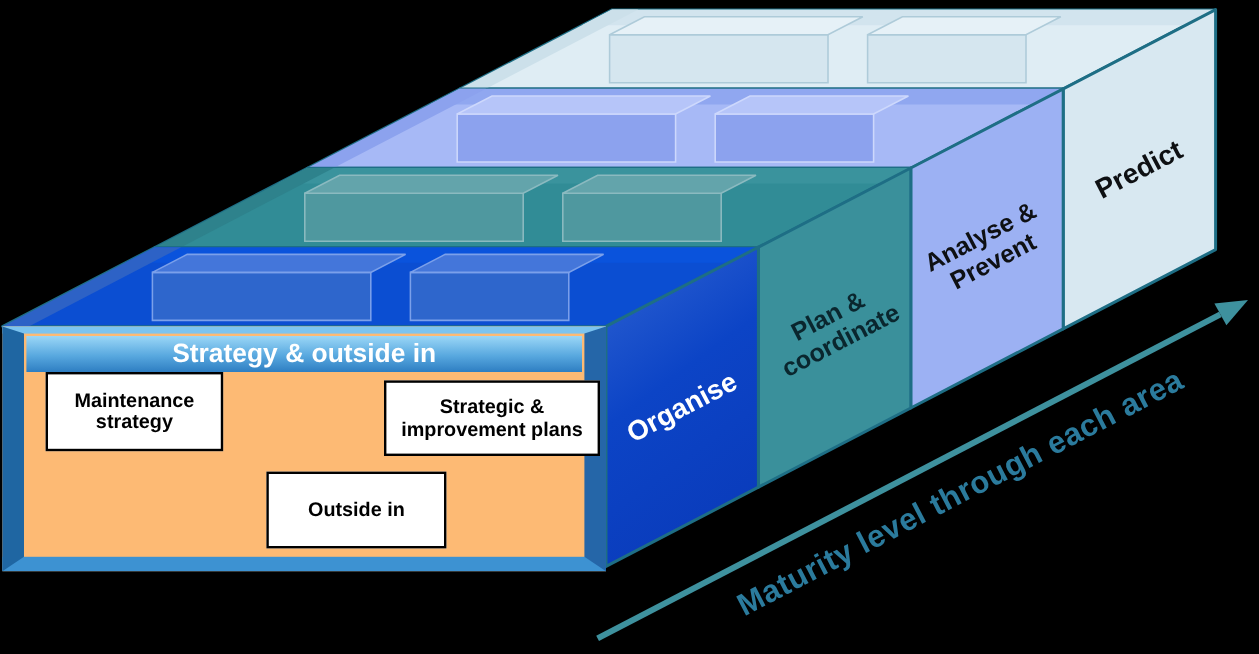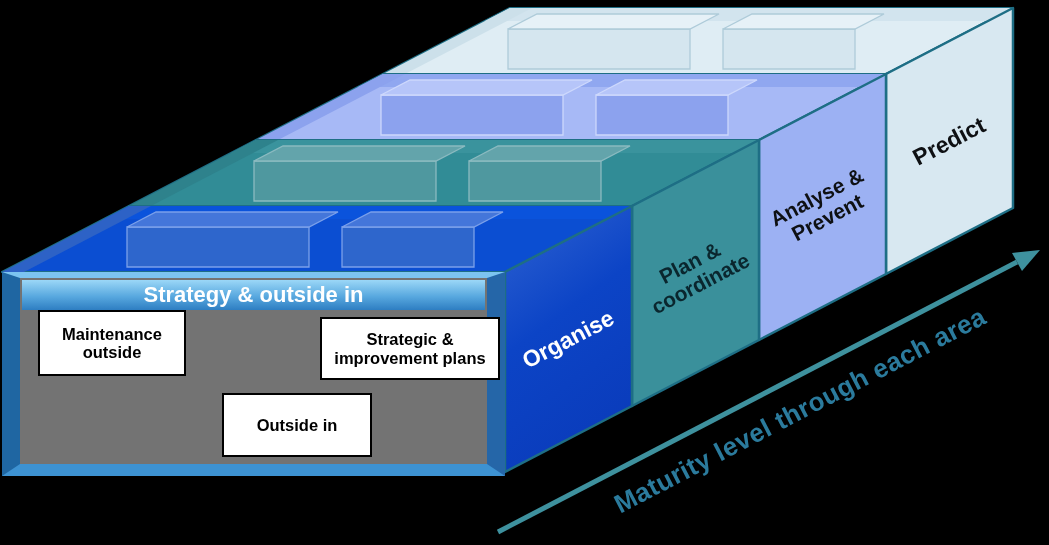--- a/index.html
+++ b/index.html
@@ -10,21 +10,21 @@
   .panelol{stroke:#1E6E85;stroke-width:2.5;stroke-linejoin:round;}
   .nol{stroke:none;}
   .be0{stroke:#7BA0EA;stroke-width:1.3;}
   .be1{stroke:#8BBAC0;stroke-width:1.3;}
   .be2{stroke:#CDD8FC;stroke-width:1.3;}
   .be3{stroke:#AECBD9;stroke-width:1.3;}
   .svgt{font-family:"Liberation Sans",sans-serif;font-weight:bold;text-anchor:middle;}
   .fs23{font-size:23px;} .fs21{font-size:21px;} .fs26{font-size:26px;letter-spacing:.5px;}
 
   .face{position:absolute;left:2px;top:272px;width:503px;height:204px;box-sizing:border-box;
-        background:#737373;
+        background:#fdba74;
         border-top:6px solid #7CC4F0;border-left:18px solid #1F66A2;
         border-right:18px solid #2566A8;border-bottom:12px solid #3D92D2;}
   .titleband{position:absolute;left:2px;right:2px;top:2px;height:30px;
         background:linear-gradient(to bottom,#9BD7F7 0%,#58A8DF 55%,#2E7EC2 100%);
         display:flex;align-items:center;justify-content:center;
         color:#fff;font-weight:bold;font-size:22px;}
   .wbox{position:absolute;box-sizing:border-box;background:#fff;border:2px solid #000;
         display:flex;align-items:center;justify-content:center;text-align:center;
         color:#000;font-weight:bold;font-size:16.5px;line-height:1.12;padding:2px;}
   .wbox1{left:18px;top:32px;width:148px;height:66px;}
@@ -107,18 +107,18 @@
       <line x1="498" y1="532" x2="1017" y2="262" stroke-width="5" stroke="#3E919E"></line>
       <polygon points="1040,250 1022,271 1012,253" fill="#3E919E"></polygon>
       <g transform="rotate(-27.5 800 410)">
         <text class="svgt fs26" x="800" y="419" fill="#2B7B9D">Maturity level through each area</text>
       </g>
     </g>
   </svg>
 
   <div class="face">
     <div class="titleband">Strategy &amp; outside in</div>
-    <div class="wbox wbox1">Maintenance outside</div>
+    <div class="wbox wbox1">Maintenance strategy</div>
     <div class="wbox wbox2">Strategic &amp; improvement plans</div>
     <div class="wbox wbox3">Outside in</div>
   </div>
 
 </div>
 
 </body></html>

